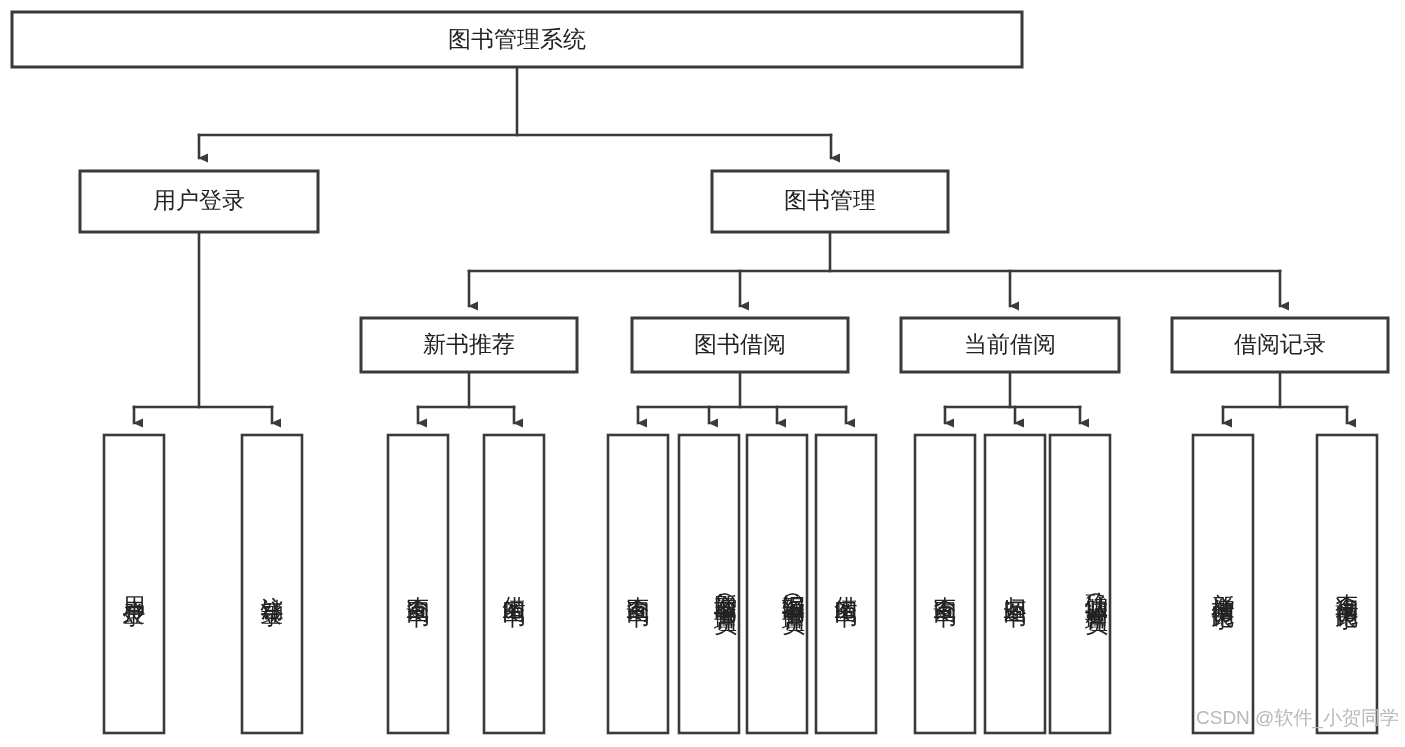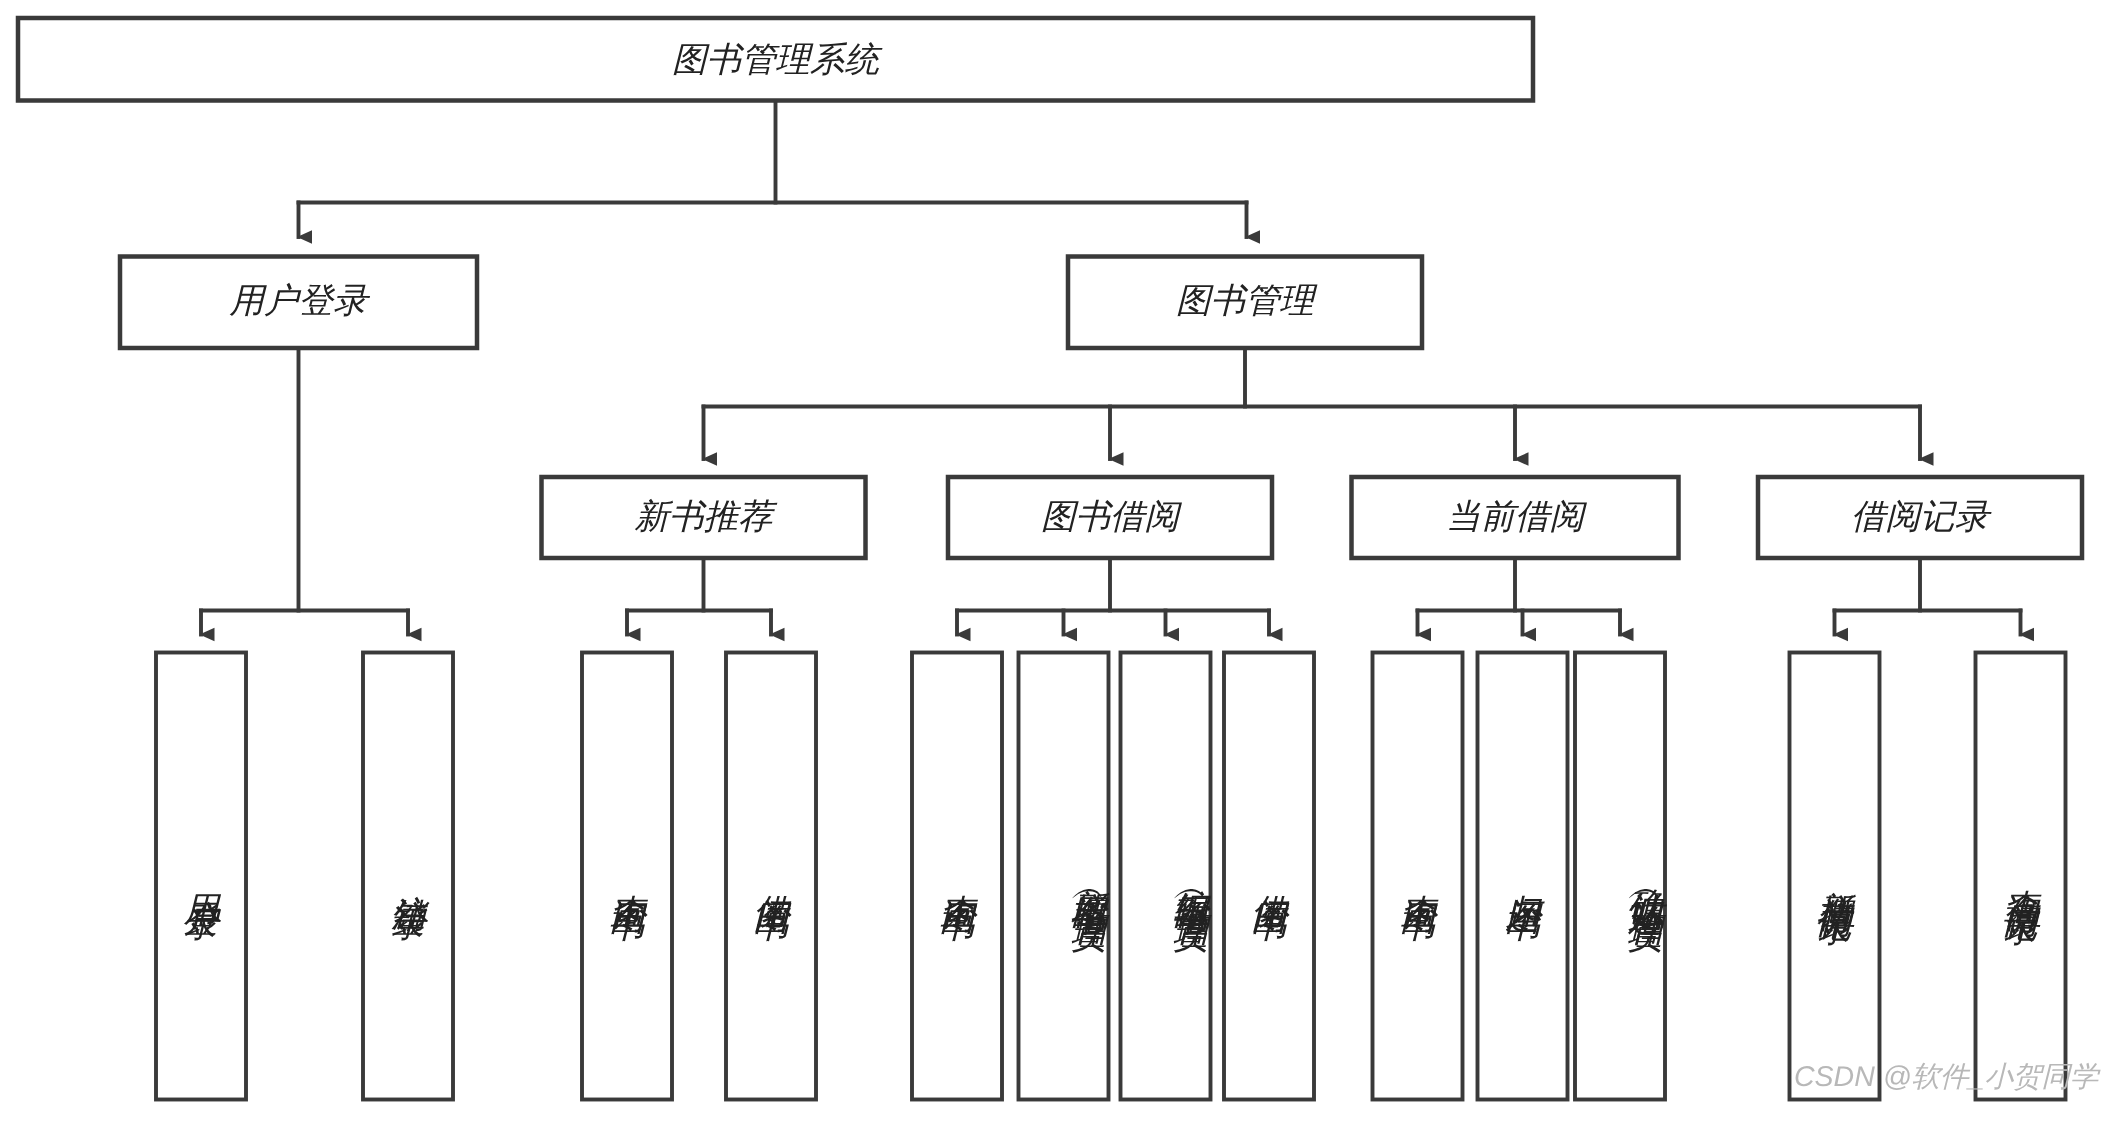--- a/index.html
+++ b/index.html
@@ -11,21 +11,20 @@
     width: 1405px;
     height: 747px;
     font-family: "Liberation Sans", "DejaVu Sans", sans-serif;
     overflow: hidden;
     position: relative;
   }
   #diagram-root {
     position: relative;
     width: 1405px;
     height: 747px;
-    font-style: italic;
   }
   svg#diagram-svg {
     position: absolute;
     left: 0;
     top: 0;
     width: 1405px;
     height: 747px;
   }
   .node-box {
     fill: #ffffff;

